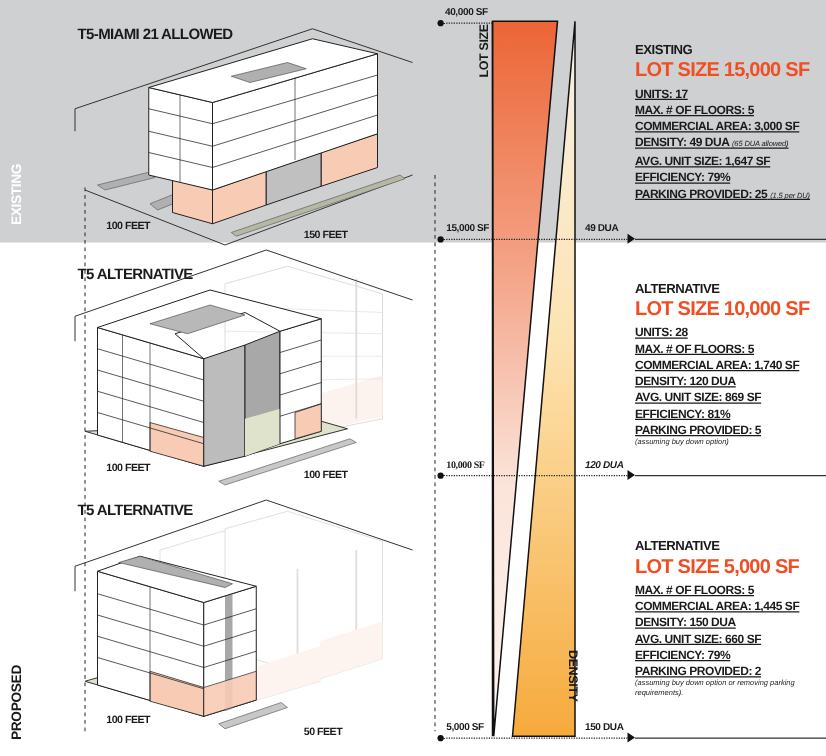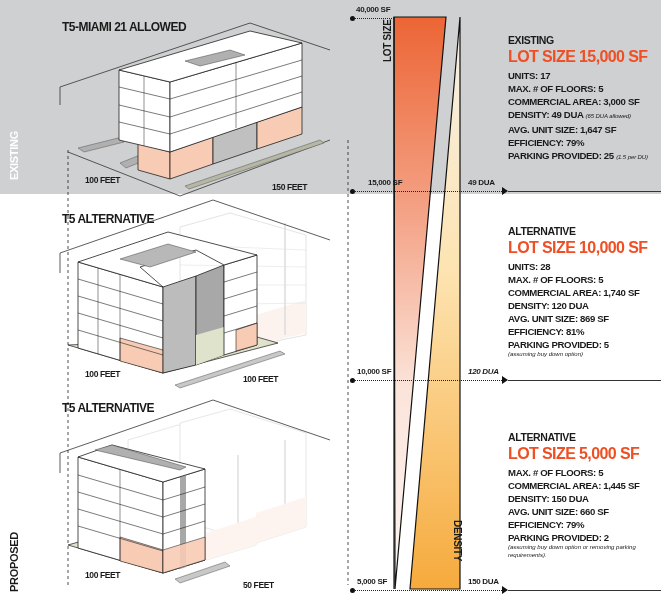--- a/index.html
+++ b/index.html
@@ -7,21 +7,21 @@
   body { position: relative; font-family: "Liberation Sans", "DejaVu Sans", sans-serif; color: #1a1a1a; }
   .band-existing { position: absolute; left: 0; top: 0; width: 661px; height: 194px; background: #cfd0d1; }
   .abs { position: absolute; }
   .side-label { position: absolute; font-weight: bold; font-size: 11px; letter-spacing: -0.3px; transform: rotate(-90deg); transform-origin: left top; white-space: nowrap; }
   .section-title { position: absolute; font-weight: bold; font-size: 12px; letter-spacing: -0.5px; white-space: nowrap; }
   .feet { position: absolute; font-weight: bold; font-size: 8.5px; letter-spacing: -0.4px; white-space: nowrap; }
   .scale-label { position: absolute; font-weight: bold; font-size: 8px; letter-spacing: -0.3px; white-space: nowrap; }
   .info { position: absolute; left: 508px; width: 150px; }
   .info .kind { font-weight: bold; font-size: 10.5px; letter-spacing: -0.4px; margin-bottom: 2px; }
   .info .lot { font-weight: bold; font-size: 16px; color: #f04e23; letter-spacing: -0.6px; margin-bottom: 3px; white-space: nowrap; }
-  .info .row { font-weight: bold; font-size: 9.6px; letter-spacing: -0.35px; line-height: 13px; white-space: nowrap; }
+  .info .row { font-weight: bold; font-size: 9.6px; letter-spacing: -0.35px; line-height: 13px; white-space: nowrap; text-decoration: underline; }
   .info .note { font-style: italic; font-weight: normal; font-size: 6px; letter-spacing: -0.1px; }
   .info .subnote { font-style: italic; font-size: 6px; line-height: 7.5px; }
   .hline { position: absolute; height: 0; border-top: 1px solid #333; }
   .dotline { position: absolute; height: 0; border-top: 1.3px dotted #222; }
   .dot { position: absolute; width: 5px; height: 5px; border-radius: 50%; background: #111; }
   .arrow { position: absolute; width: 0; height: 0; border-top: 4px solid transparent; border-bottom: 4px solid transparent; border-left: 6px solid #111; }
   svg { position: absolute; overflow: visible; }
 </style>
 </head>
 <body>
@@ -62,21 +62,21 @@
   <line x1="119" y1="105" x2="170" y2="117" stroke="#222" stroke-width="0.6"></line>
   <line x1="119" y1="122" x2="170" y2="134" stroke="#222" stroke-width="0.6"></line>
   <line x1="144" y1="76" x2="144" y2="146" stroke="#222" stroke-width="0.5"></line>
 
   <line x1="170" y1="99" x2="302" y2="60" stroke="#222" stroke-width="0.6"></line>
   <line x1="170" y1="117" x2="302" y2="76" stroke="#222" stroke-width="0.6"></line>
   <line x1="170" y1="134" x2="302" y2="92" stroke="#222" stroke-width="0.6"></line>
   <line x1="236" y1="62" x2="236" y2="128" stroke="#222" stroke-width="0.5"></line>
 </svg>
 <div class="feet" style="left:85px; top:175px;">100 FEET</div>
-<div class="feet" style="left:243px; top:182px;margin-left:29px;">150 FEET</div>
+<div class="feet" style="left:243px; top:182px;">150 FEET</div>
 
 <div class="section-title" style="left:62px; top:212px;">T5 ALTERNATIVE</div>
 <svg style="left:0;top:195px;" width="661" height="200">
   <polyline points="60,78 60,58 213,5 330,45" fill="none" stroke="#333" stroke-width="0.8"></polyline>
 
   <g opacity="0.22">
     <polygon points="180,32 230,18 306,40 306,140 256,150 180,130" fill="#ffffff" stroke="#666" stroke-width="0.8"></polygon>
     <polygon points="256,120 306,105 306,138 256,150" fill="#f8cbb5"></polygon>
     <line x1="180" y1="50" x2="306" y2="55" stroke="#666" stroke-width="0.5"></line>
     <line x1="180" y1="70" x2="306" y2="72" stroke="#666" stroke-width="0.5"></line>
@@ -176,28 +176,28 @@
 <div class="abs" style="left:463px; top:520px; font-weight:bold; font-size:10px; letter-spacing:-0.3px; transform:rotate(90deg); transform-origin:left top; white-space:nowrap;">DENSITY</div>
 
 <div class="dot" style="left:350px; top:16px;"></div>
 <div class="dotline" style="left:354px; top:18px; width:40px;"></div>
 <div class="scale-label" style="left:356px; top:5px;">40,000 SF</div>
 
 <div class="dot" style="left:350px; top:189px;"></div>
 <div class="dotline" style="left:354px; top:191px; width:150px;"></div>
 <div class="arrow" style="left:502px; top:187px;"></div>
 <div class="hline" style="left:508px; top:191px; width:153px;"></div>
-<div class="scale-label" style="left:368px; top:178px;">15,000 SF</div>
+<div class="scale-label" style="left:357px; top:178px;">15,000 SF</div>
 <div class="scale-label" style="left:468px; top:178px;">49 DUA</div>
 
 <div class="dot" style="left:350px; top:378px;"></div>
 <div class="dotline" style="left:354px; top:380px; width:150px;"></div>
 <div class="arrow" style="left:502px; top:376px;"></div>
 <div class="hline" style="left:508px; top:380px; width:153px;"></div>
-<div class="scale-label" style="left:357px; top:367px;">10,000 SF</div>
+<div class="scale-label" style="left:357px; top:367px;font-family:Liberation Serif, serif;">10,000 SF</div>
 <div class="scale-label" style="left:468px; top:367px;font-style:italic;">120 DUA</div>
 
 <div class="dot" style="left:350px; top:588px;"></div>
 <div class="dotline" style="left:354px; top:590px; width:150px;"></div>
 <div class="arrow" style="left:502px; top:586px;"></div>
 <div class="hline" style="left:508px; top:590px; width:153px;"></div>
 <div class="scale-label" style="left:357px; top:577px;">5,000 SF</div>
 <div class="scale-label" style="left:468px; top:577px;">150 DUA</div>
 
 <div class="info" style="top:34px;">

